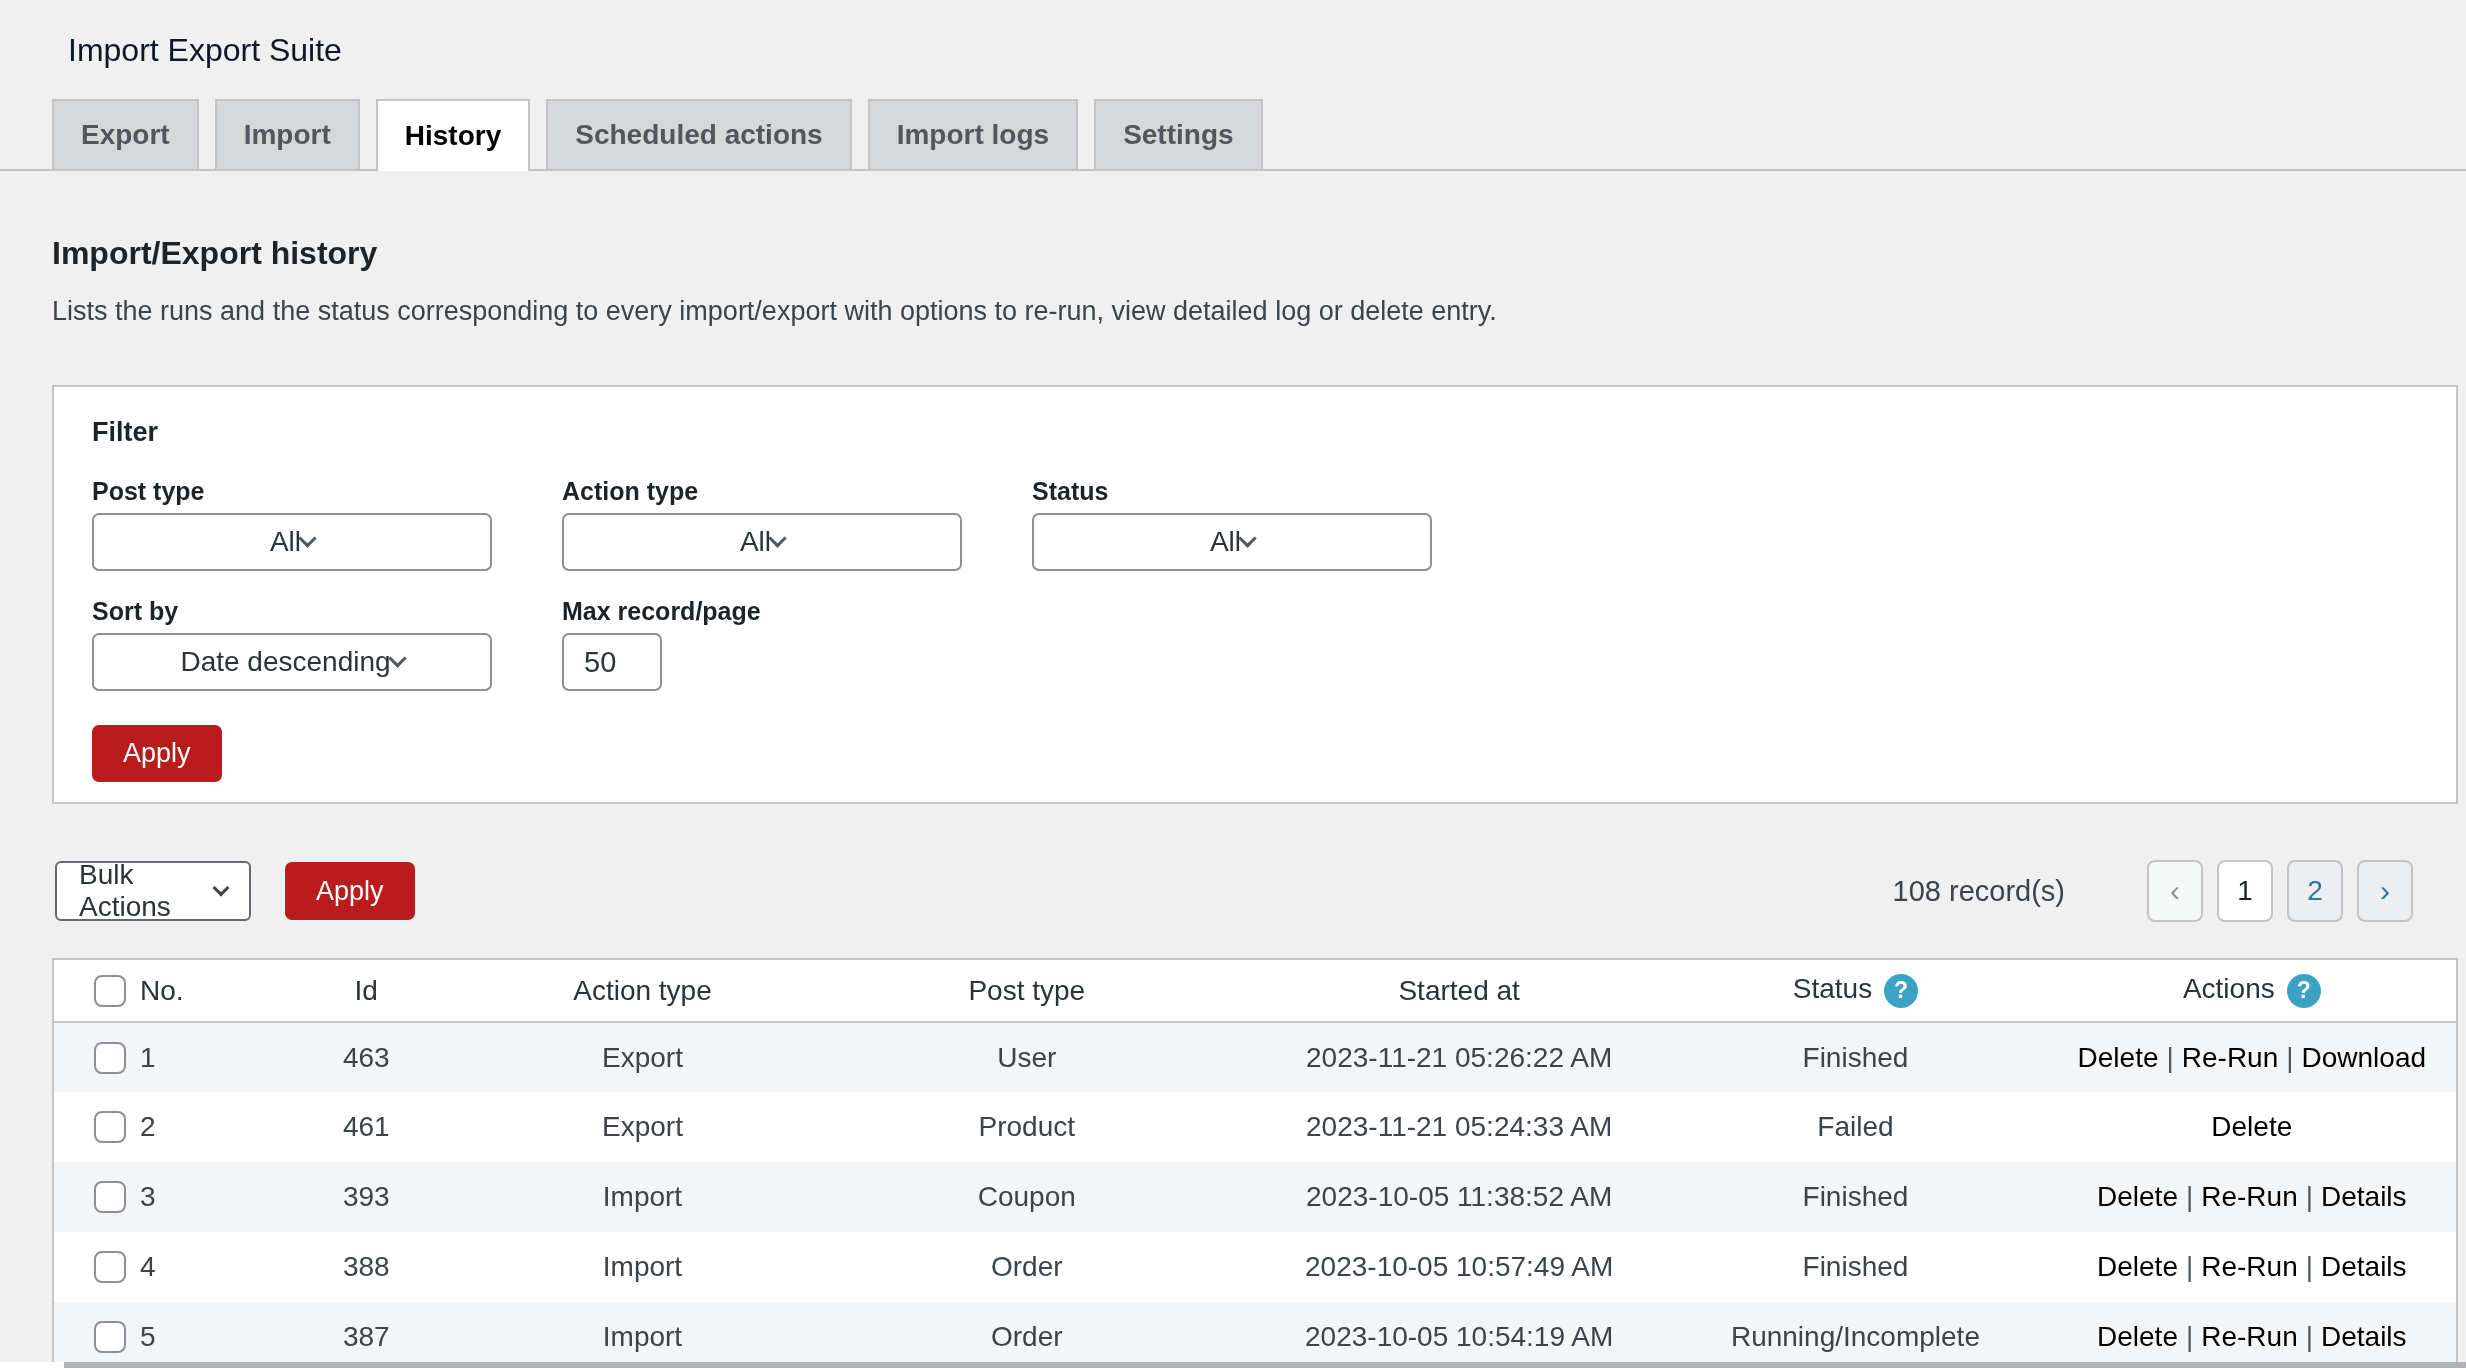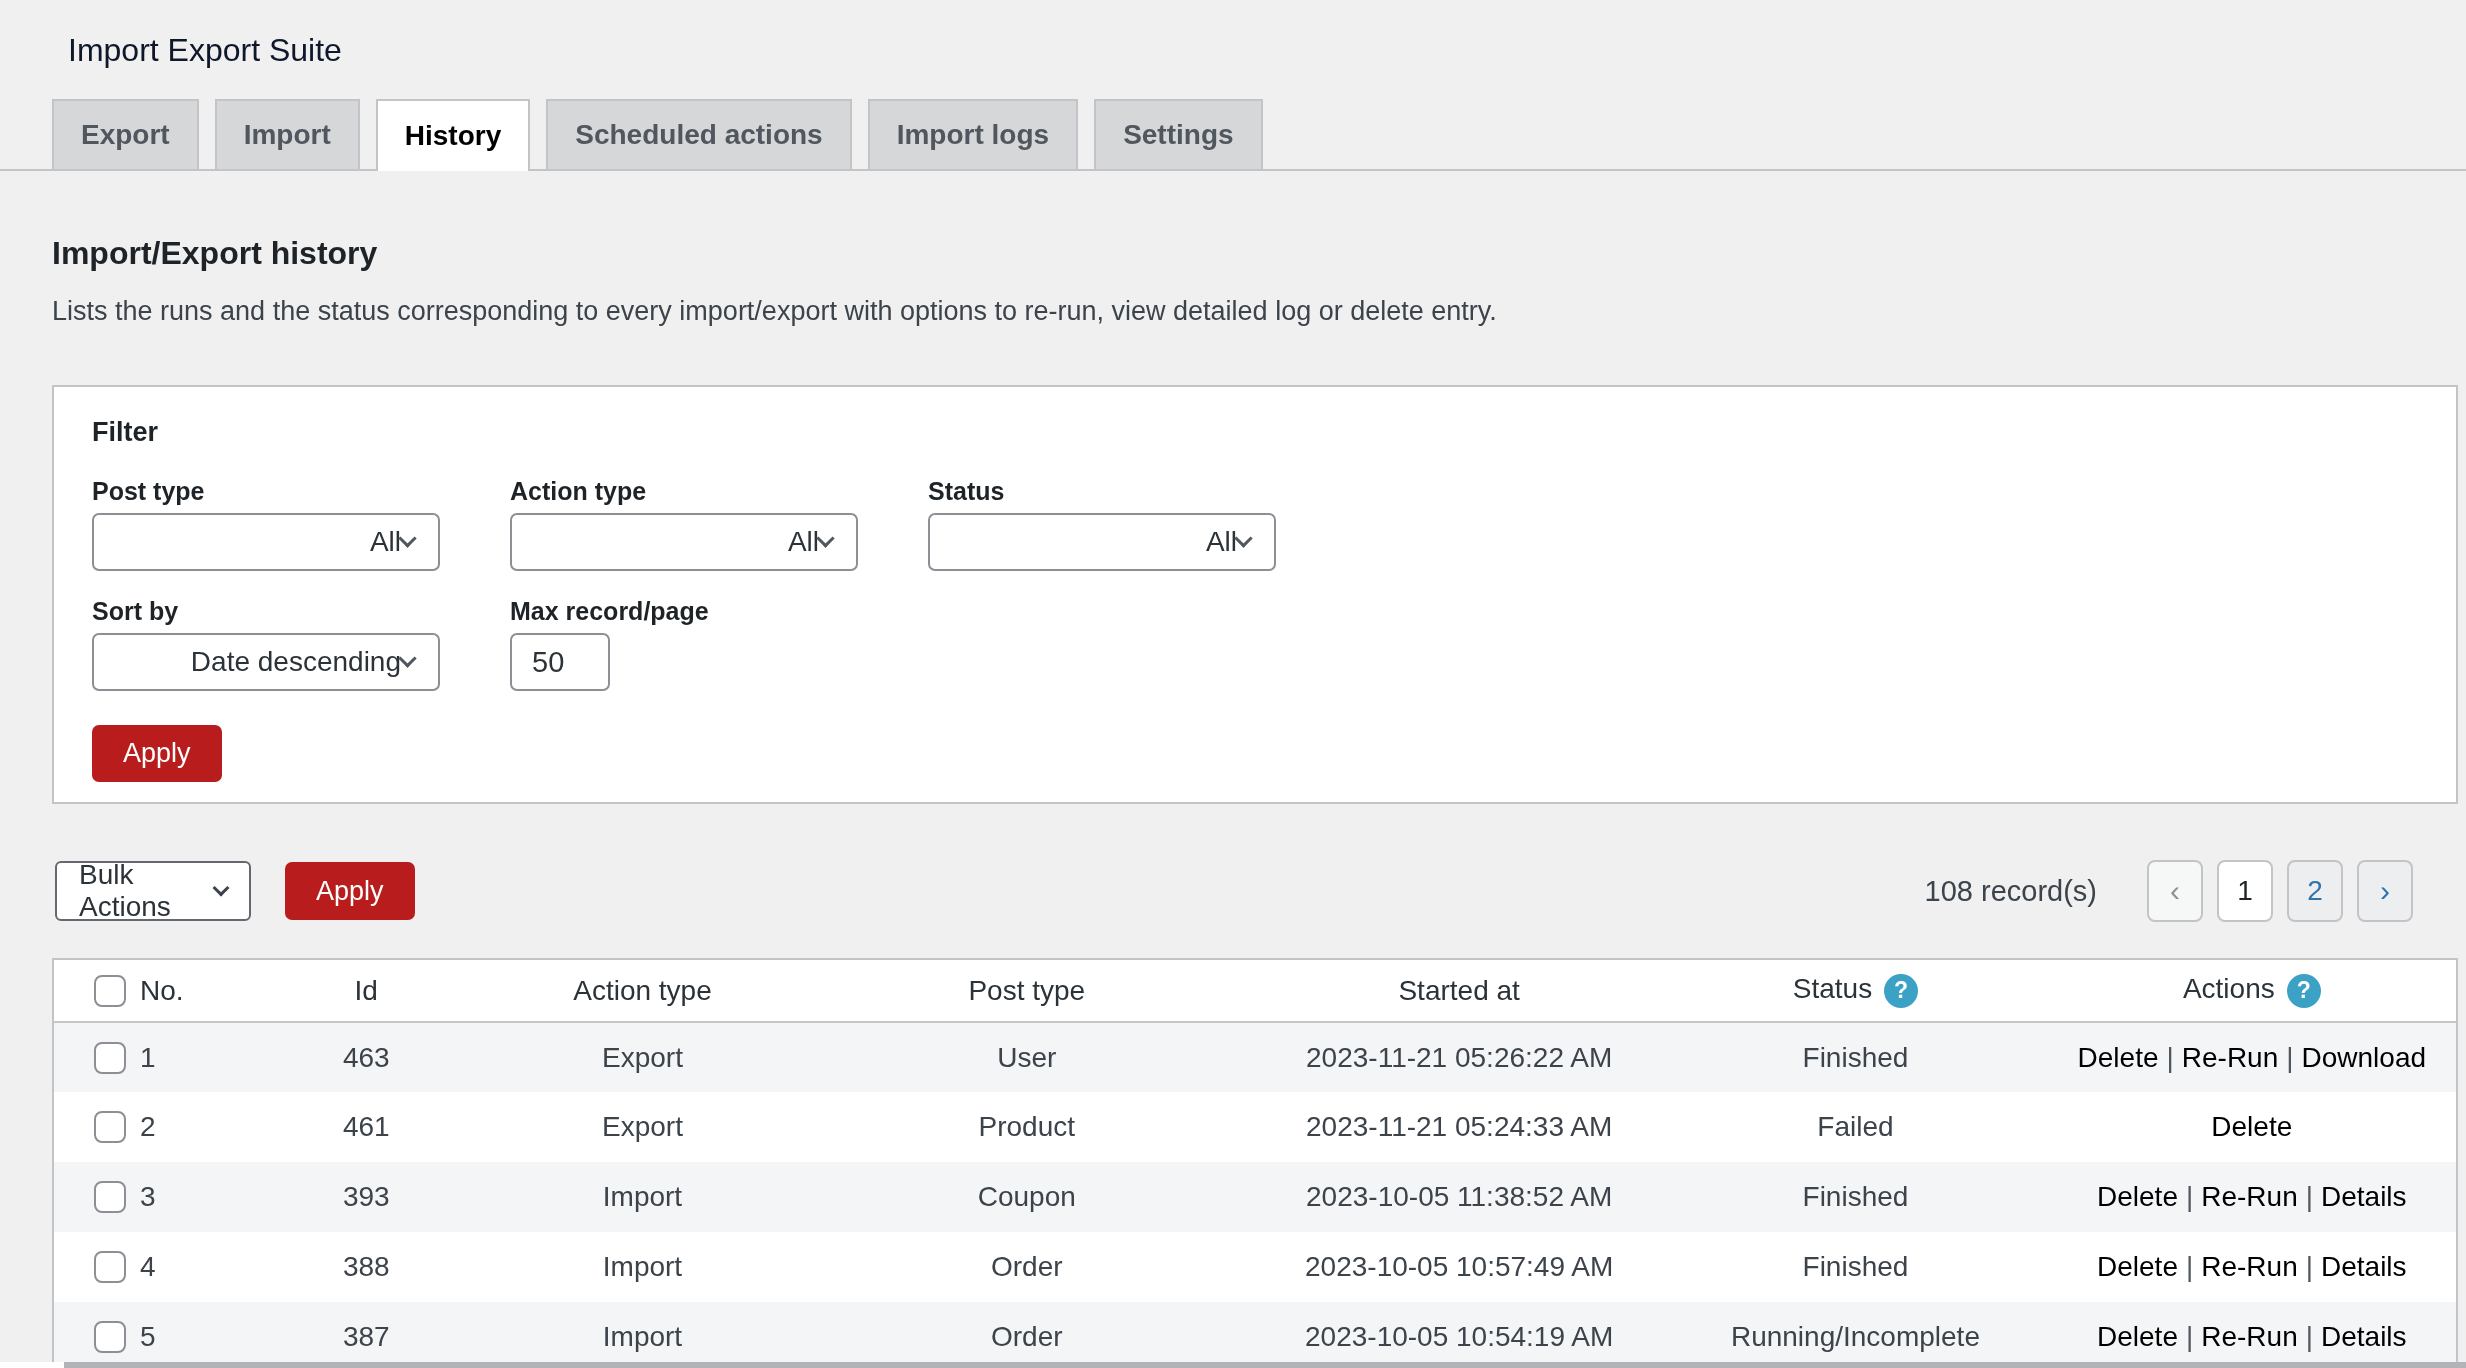--- a/index.html
+++ b/index.html
@@ -45,23 +45,23 @@
     background: #fff; border: 2px solid #c3c4c7;
     padding: 30px 38px 20px 38px;
   }
   .filter-title { font-size: 27px; font-weight: 700; line-height: 30px; }
   .filter-row { display: flex; align-items: flex-start; }
   .filter-row.r1 { margin-top: 30px; }
   .filter-row.r2 { margin-top: 26px; }
   .field { margin-right: 70px; }
   .field-label { font-size: 25px; font-weight: 700; line-height: 28px; margin-bottom: 8px; color: #1d2327; }
   .select-box {
-    width: 348px; height: 58px;
+    width: 400px; height: 58px;
     border: 2px solid #8c8f94; border-radius: 7px; background: #fff;
-    display: flex; align-items: center; justify-content: flex-end;
+    display: flex; align-items: center; justify-content: center;
     padding: 0 24px; font-size: 28px; color: #2c3338; cursor: pointer;
   }
   .chevron {
     width: 13px; height: 13px;
     border-right: 3px solid #50575e; border-bottom: 3px solid #50575e;
     transform: rotate(45deg); margin-top: -7px; flex: 0 0 auto;
   }
   .num-input {
     width: 100px; height: 58px;
     border: 2px solid #8c8f94; border-radius: 7px;
@@ -81,21 +81,21 @@
   }
   .bulk-select {
     width: 196px; height: 60px;
     border: 2px solid #646970; border-radius: 6px; background: #fff;
     display: flex; align-items: center; justify-content: space-between;
     padding: 0 22px; font-size: 28px; color: #2c3338; cursor: pointer;
   }
   .bulk-select .chevron { width: 12px; height: 12px; border-color: #3c434a; }
   .toolbar .btn-primary { margin-left: 34px; height: 58px; }
   .toolbar .spacer { flex: 1; }
-  .record-count { font-size: 29px; color: #3c434a; margin-right: 36px; }
+  .record-count { font-size: 29px; color: #3c434a; margin-right: 68px; }
   .page-btn {
     min-width: 56px; height: 62px; padding: 0 10px;
     border: 2px solid #c3c4c7; border-radius: 8px; margin-left: 14px;
     display: inline-flex; align-items: center; justify-content: center;
     font-size: 28px; cursor: pointer; text-decoration: none;
   }
   .page-btn.prev { background: #f6f7f7; color: #8c8f94; font-size: 30px; }
   .page-btn.current { background: #ffffff; color: #1d2327; }
   .page-btn.other { background: #eceeef; color: #2f73ae; }
   .page-btn.next { background: #eceeef; color: #2f73ae; font-size: 30px; }

